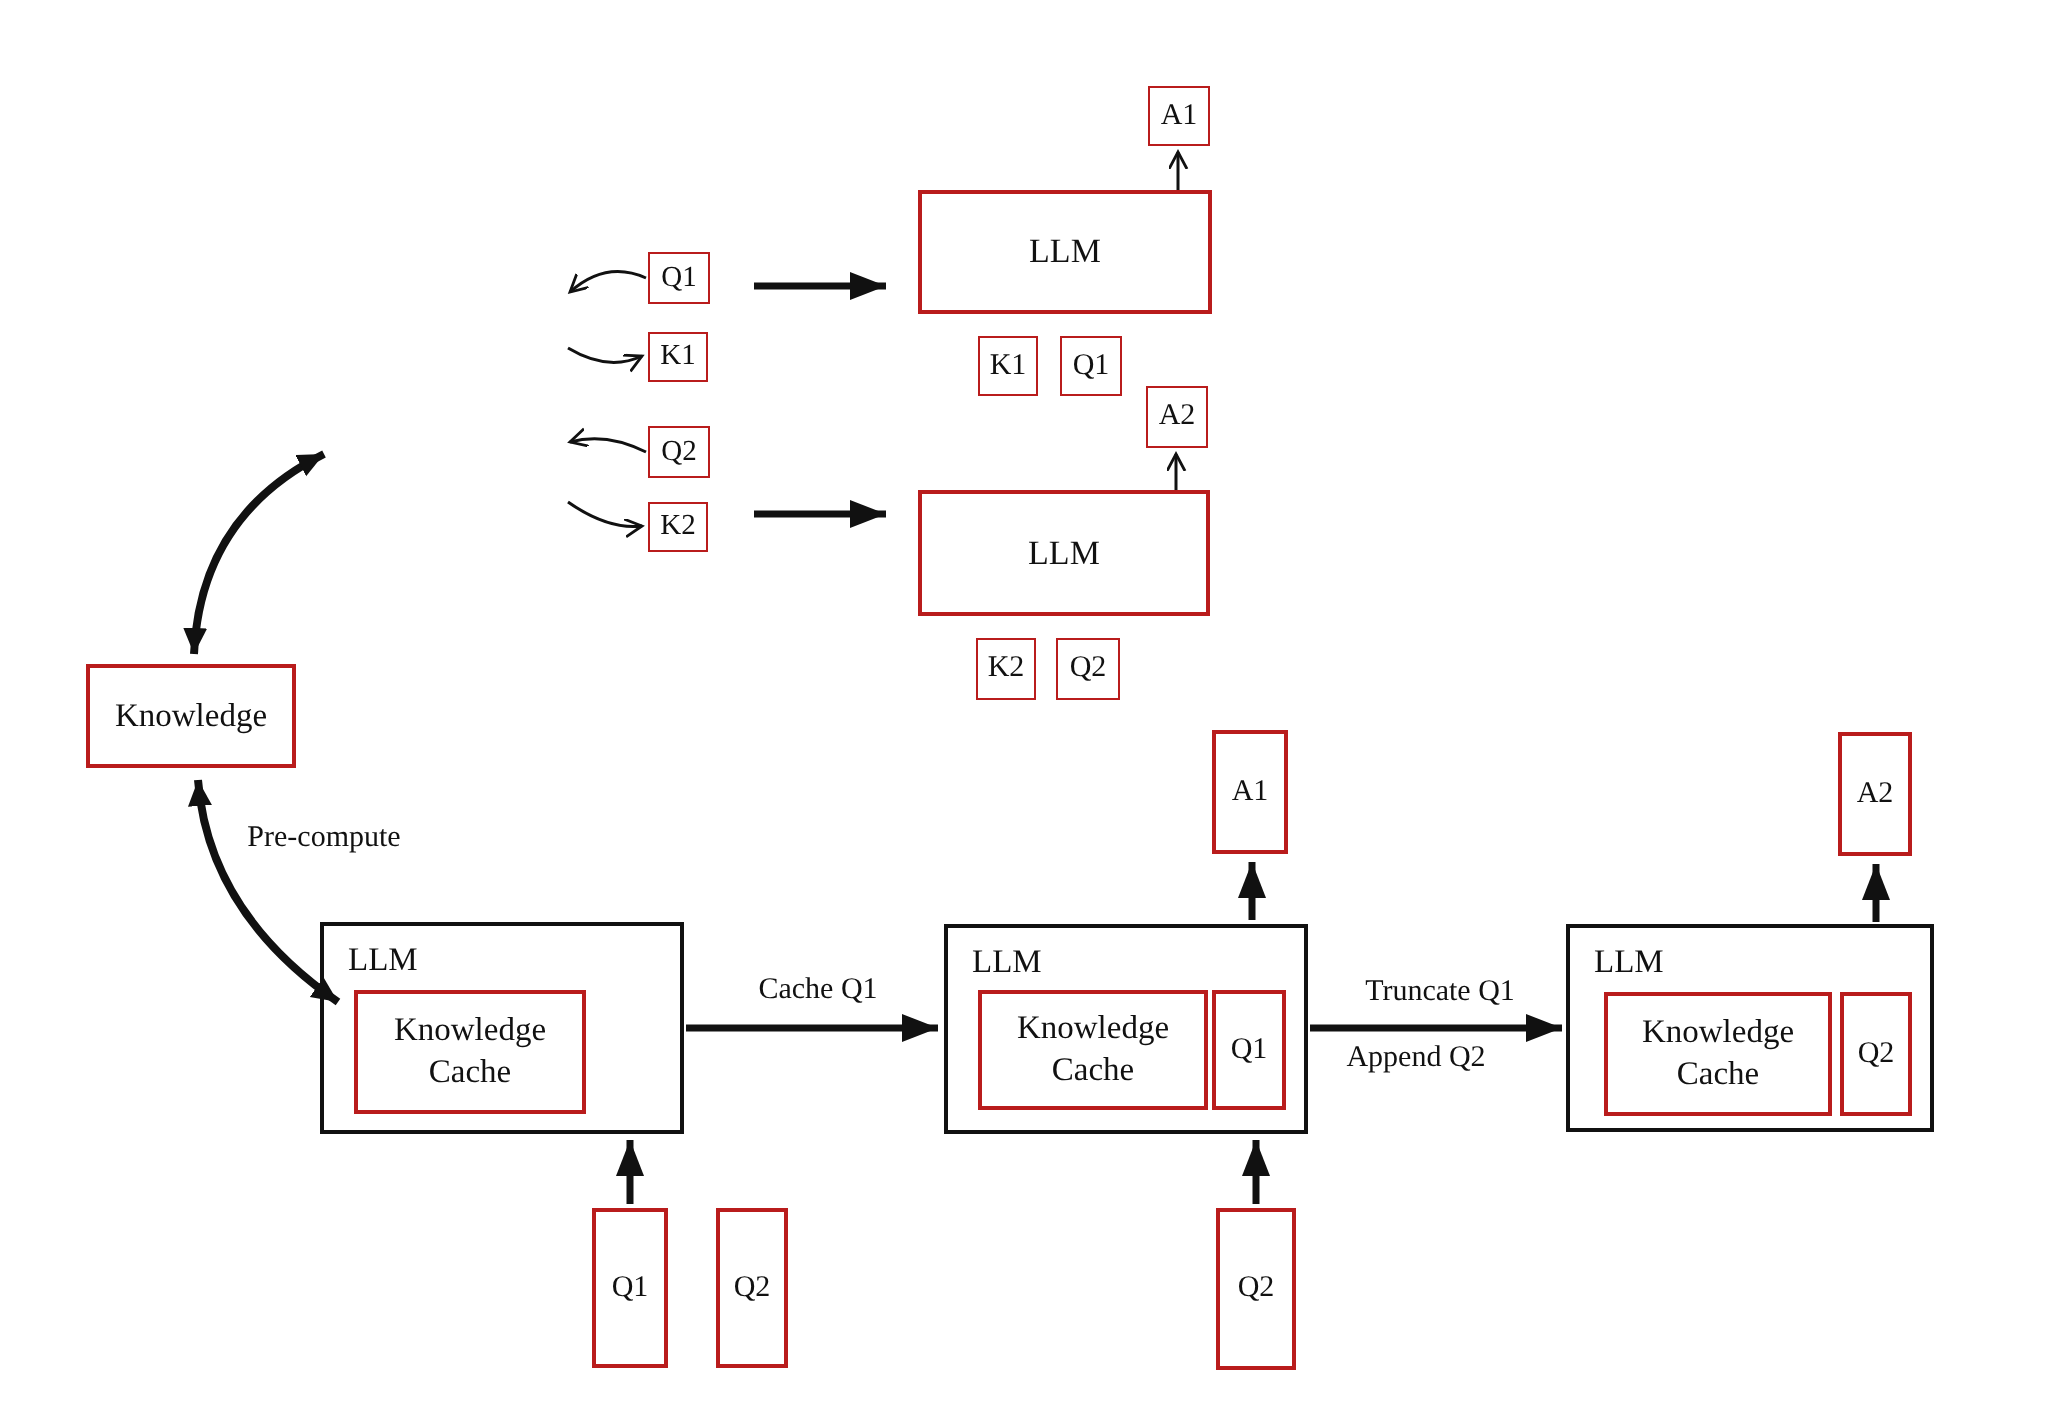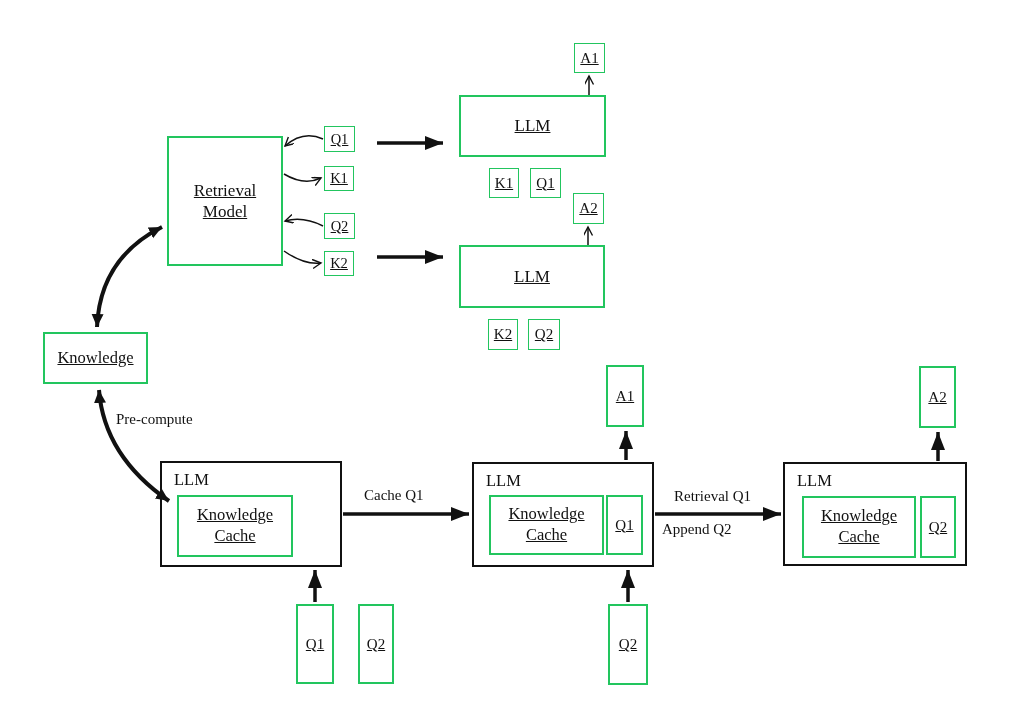--- a/index.html
+++ b/index.html
@@ -1,44 +1,38 @@
 <!DOCTYPE html>
 <html><head>
 <meta charset="utf-8">
 <style>
   html,body{margin:0;padding:0;background:#ffffff;}
   #stage{
     position:relative;width:1024px;height:708px;background:#ffffff;overflow:hidden;
     font-family:"Liberation Serif","DejaVu Serif",serif;color:#111;
   }
   .box{
-    position:absolute;box-sizing:border-box;background:#fff;border:2px solid #22c55e;
+    position:absolute;box-sizing:border-box;background:#fff;border:2px solid #b91c1c;
     display:flex;align-items:center;justify-content:center;text-align:center;
-    line-height:1.25;z-index:2;text-decoration:underline;
+    line-height:1.25;z-index:2;
   }
   .box.thin{border-width:1.5px;}
   .tok{font-size:14.5px;}
   .tall{font-size:15px;}
   .big{font-size:17px;}
   .llm-outer{position:absolute;box-sizing:border-box;background:#fff;border:2.5px solid #111;z-index:2;}
   .llm-tag{position:absolute;left:12px;top:7px;font-size:16.5px;z-index:3;}
-  .lbl{position:absolute;font-size:15px;text-align:left;z-index:3;}
+  .lbl{position:absolute;font-size:15px;text-align:center;z-index:3;}
   #arrows{position:absolute;left:0;top:0;width:1024px;height:708px;z-index:4;pointer-events:none;}
 </style>
 </head>
 <body>
 
 <div id="stage">
 
-  <div class="box big" style="left:167px;top:136px;width:116px;height:130px;">
-    <div>
-      <div>Retrieval</div>
-      <div>Model</div>
-    </div>
-  </div>
 
   <div class="box thin tok" style="left:324px;top:126px;width:31px;height:26px;">Q1</div>
   <div class="box thin tok" style="left:324px;top:166px;width:30px;height:25px;">K1</div>
   <div class="box thin tok" style="left:324px;top:213px;width:31px;height:26px;">Q2</div>
   <div class="box thin tok" style="left:324px;top:251px;width:30px;height:25px;">K2</div>
 
   <div class="box big" style="left:459px;top:95px;width:147px;height:62px;">LLM</div>
   <div class="box big" style="left:459px;top:245px;width:146px;height:63px;">LLM</div>
 
   <div class="box thin tall" style="left:574px;top:43px;width:31px;height:30px;">A1</div>
@@ -69,21 +63,21 @@
     <div class="llm-tag">LLM</div>
   </div>
   <div class="box big" style="left:489px;top:495px;width:115px;height:60px;font-size:16.5px;">
     <div>
       <div>Knowledge</div>
       <div>Cache</div>
     </div>
   </div>
   <div class="box tall" style="left:606px;top:495px;width:37px;height:60px;">Q1</div>
 
-  <div class="lbl" style="left:674px;top:488px;width:92px;">Retrieval Q1</div>
+  <div class="lbl" style="left:674px;top:488px;width:92px;">Truncate Q1</div>
   <div class="lbl" style="left:662px;top:521px;width:92px;">Append Q2</div>
 
   <div class="llm-outer" style="left:783px;top:462px;width:184px;height:104px;">
     <div class="llm-tag">LLM</div>
   </div>
   <div class="box big" style="left:802px;top:496px;width:114px;height:62px;font-size:16.5px;">
     <div>
       <div>Knowledge</div>
       <div>Cache</div>
     </div>

